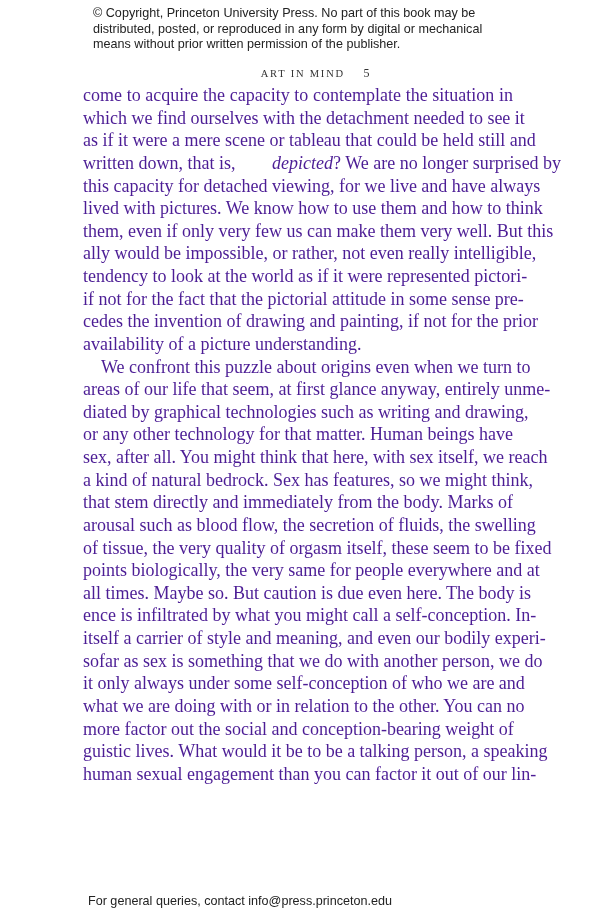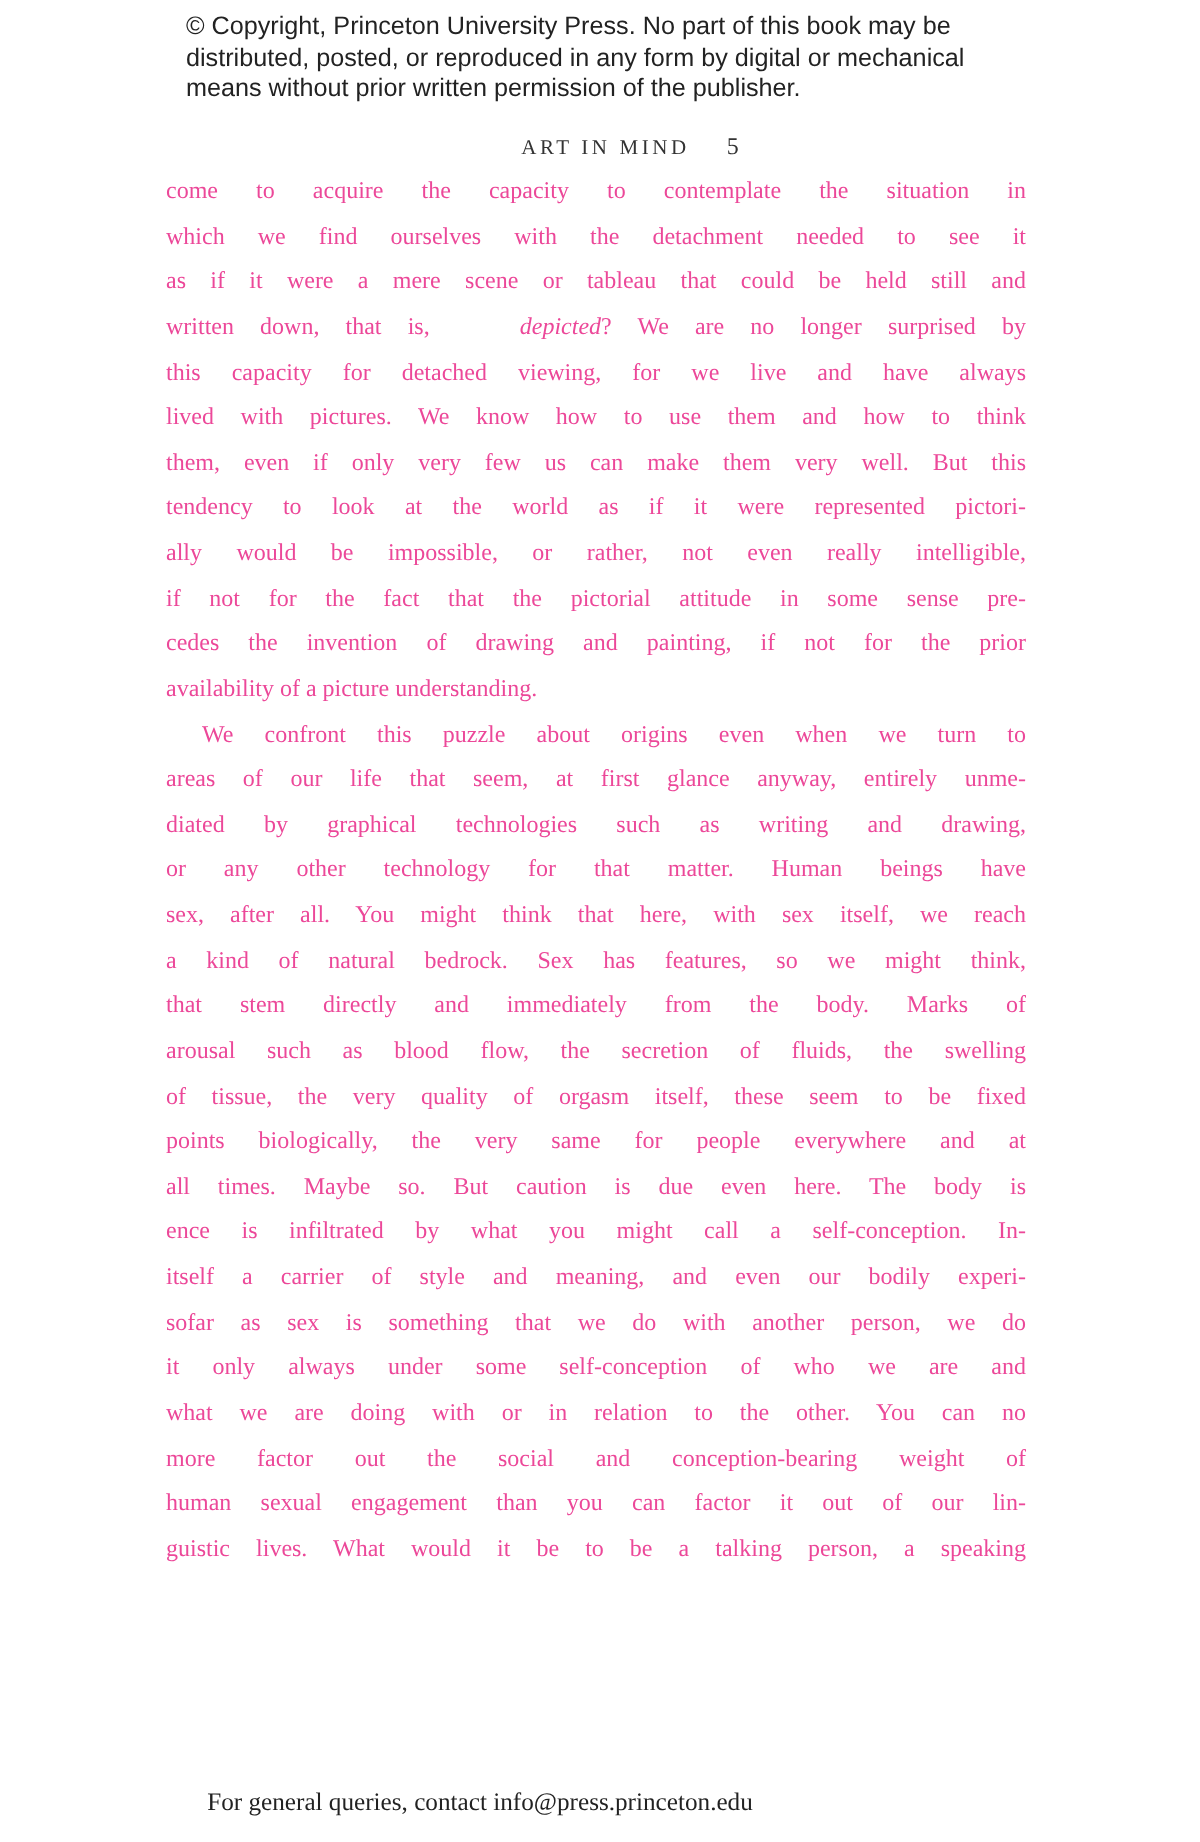--- a/index.html
+++ b/index.html
@@ -41,23 +41,23 @@
       margin-left: 14px;
       letter-spacing: 0;
       font-size: 12px;
     }
     .body-text {
       position: absolute;
       left: 83px;
       top: 84px;
       width: 430px;
       font-family: "Liberation Serif", serif;
-      font-size: 12px;
+      font-size: 18px;
       line-height: 22.63px;
-      color: #ec4899;
+      color: #4c1d95;
     }
     .body-text .line {
       display: block;
       white-space: nowrap;
       text-align: justify;
       text-align-last: justify;
       height: 22.63px;
     }
     .body-text .line.last {
       text-align-last: left;
@@ -65,21 +65,21 @@
     .body-text .line.indent {
       padding-left: 18px;
     }
     .body-text em { font-style: italic; margin-left: 32px; }
     .footer {
       position: absolute;
       top: 894px;
       left: 0;
       width: 480px;
       text-align: center;
-      font-family: Liberation Serif, serif;
+      font-family: Liberation Sans, sans-serif;
       font-size: 12.6px;
       color: #222;
     }
   </style>
 </head>
 <body>
 
 <div class="copyright">
   <span>© Copyright, Princeton University Press. No part of this book may be</span>
   <span>distributed, posted, or reproduced in any form by digital or mechanical</span>
@@ -93,22 +93,22 @@
 
 <div class="body-text">
   <div>
     <span class="line">come to acquire the capacity to contemplate the situation in</span>
     <span class="line">which we find ourselves with the detachment needed to see it</span>
     <span class="line">as if it were a mere scene or tableau that could be held still and</span>
     <span class="line"><span>written down, that is,</span> <em>depicted</em><span>? We are no longer surprised by</span></span>
     <span class="line">this capacity for detached viewing, for we live and have always</span>
     <span class="line">lived with pictures. We know how to use them and how to think</span>
     <span class="line">them, even if only very few us can make them very well. But this</span>
+    <span class="line">ally would be impossible, or rather, not even really intelligible,</span>
     <span class="line">tendency to look at the world as if it were represented pictori-</span>
-    <span class="line">ally would be impossible, or rather, not even really intelligible,</span>
     <span class="line">if not for the fact that the pictorial attitude in some sense pre-</span>
     <span class="line">cedes the invention of drawing and painting, if not for the prior</span>
     <span class="line last">availability of a picture understanding.</span>
   </div>
   <div>
     <span class="line indent">We confront this puzzle about origins even when we turn to</span>
     <span class="line">areas of our life that seem, at first glance anyway, entirely unme-</span>
     <span class="line">diated by graphical technologies such as writing and drawing,</span>
     <span class="line">or any other technology for that matter. Human beings have</span>
     <span class="line">sex, after all. You might think that here, with sex itself, we reach</span>
@@ -117,18 +117,18 @@
     <span class="line">arousal such as blood flow, the secretion of fluids, the swelling</span>
     <span class="line">of tissue, the very quality of orgasm itself, these seem to be fixed</span>
     <span class="line">points biologically, the very same for people everywhere and at</span>
     <span class="line">all times. Maybe so. But caution is due even here. The body is</span>
     <span class="line">ence is infiltrated by what you might call a self-conception. In-</span>
     <span class="line">itself a carrier of style and meaning, and even our bodily experi-</span>
     <span class="line">sofar as sex is something that we do with another person, we do</span>
     <span class="line">it only always under some self-conception of who we are and</span>
     <span class="line">what we are doing with or in relation to the other. You can no</span>
     <span class="line">more factor out the social and conception-bearing weight of</span>
+    <span class="line">guistic lives. What would it be to be a talking person, a speaking</span>
     <span class="line">human sexual engagement than you can factor it out of our lin-</span>
-    <span class="line">guistic lives. What would it be to be a talking person, a speaking</span>
   </div>
 </div>
 
 <div class="footer">For general queries, contact info@press.princeton.edu</div>
 
 </body></html>

